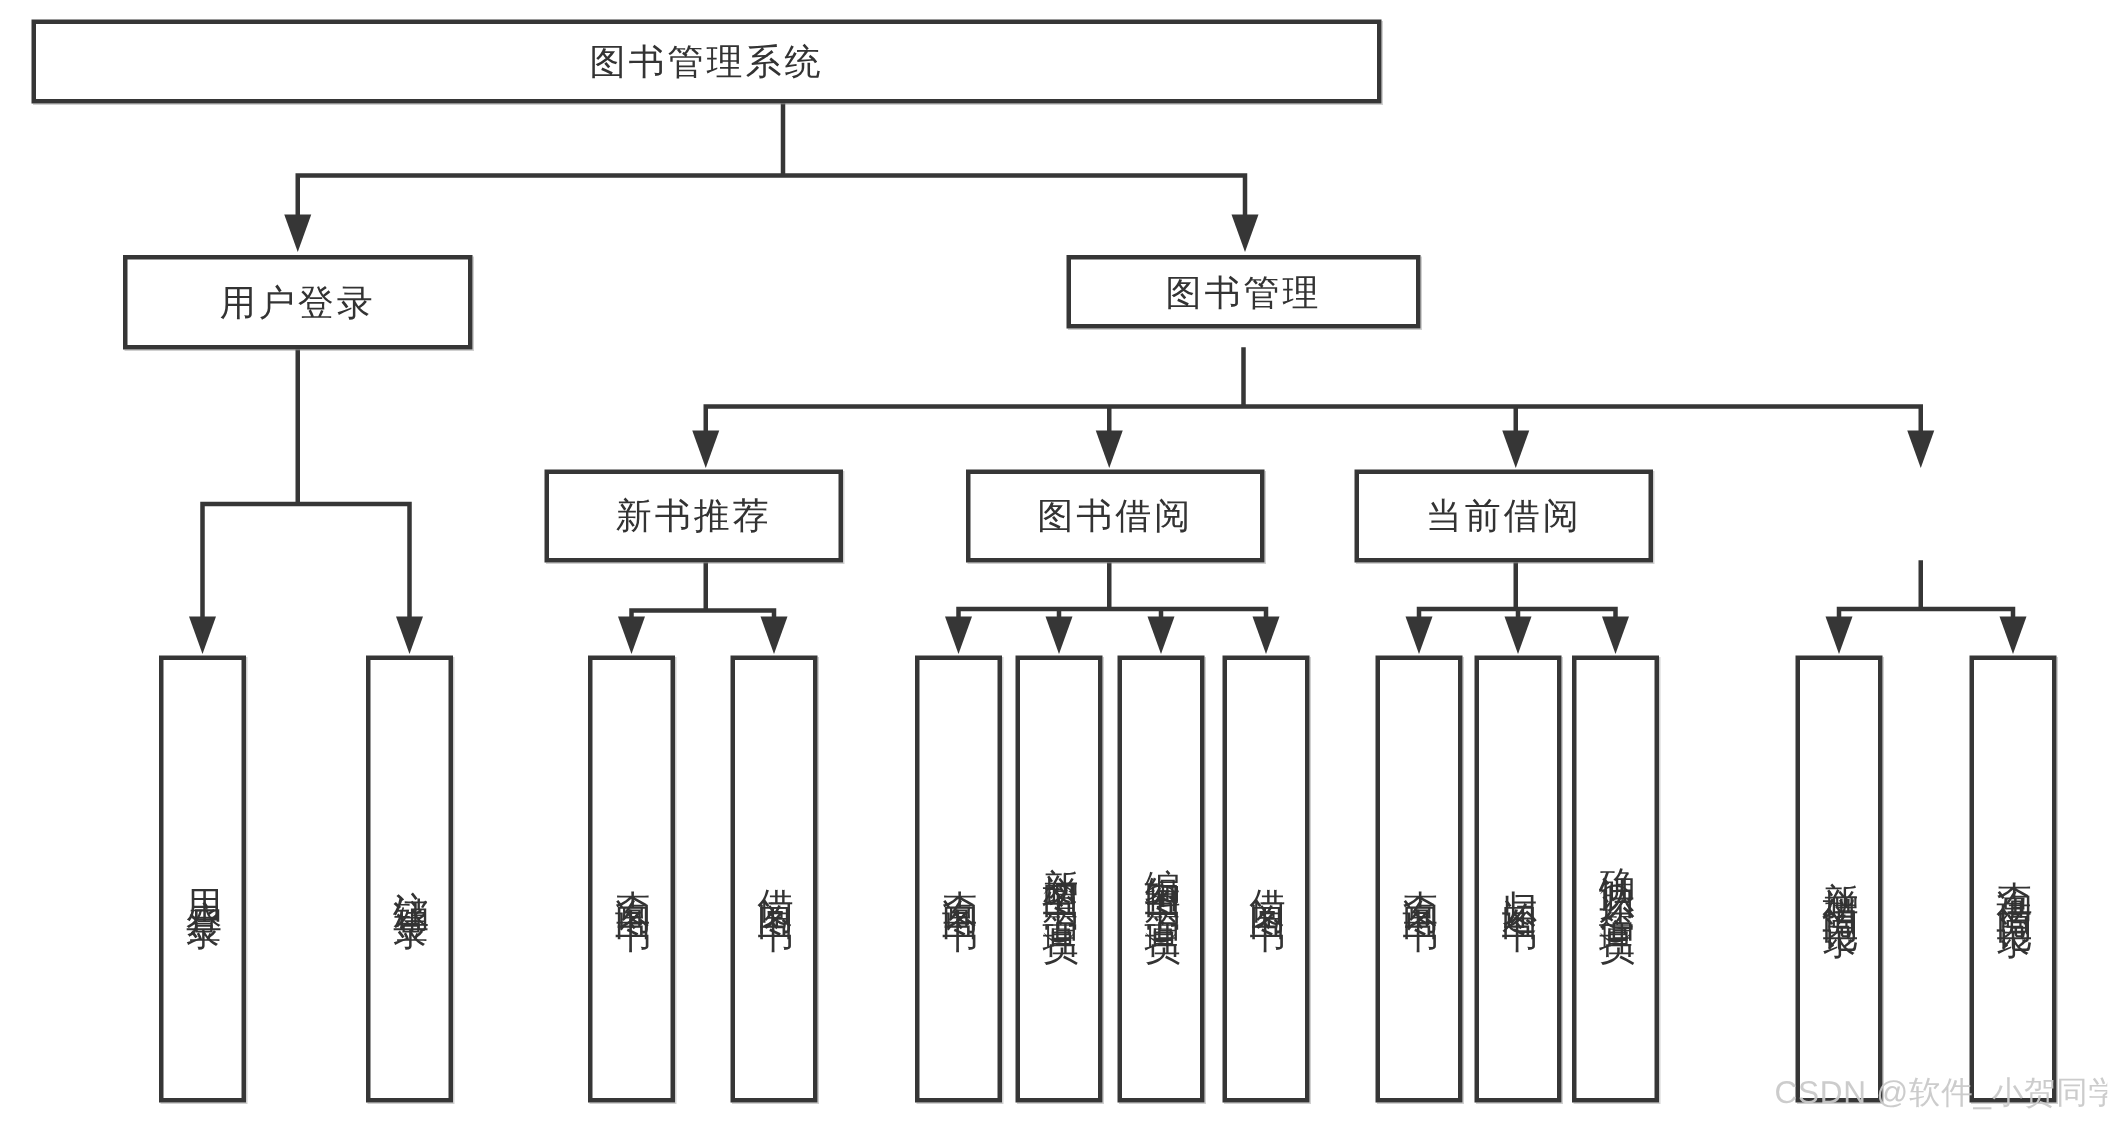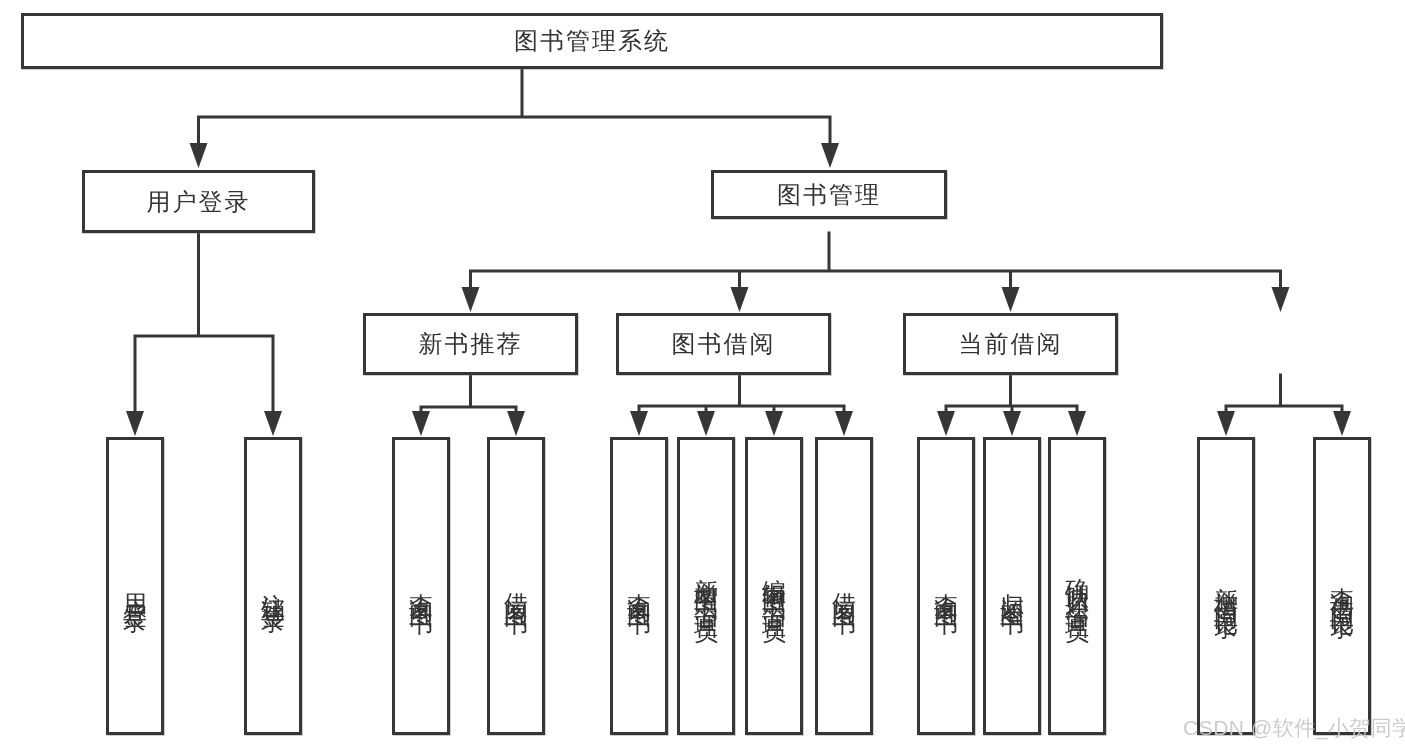--- a/index.html
+++ b/index.html
@@ -32,26 +32,26 @@
     align-items: center;
     justify-content: center;
     z-index: 2;
     box-shadow: 1px 1px 0 rgba(120,120,120,0.35);
   }
   .node-h {
     font-size: 24px;
     letter-spacing: 2px;
     white-space: nowrap;
   }
-  .node-root  { left: 21px;  top: 13px;  width: 1142px; height: 56px; }
+  .node-root  { left: 21px;  top: 13px;  width: 900px; height: 56px; }
   .node-lv2-a { left: 82px;  top: 170px; width: 233px;  height: 63px; }
   .node-lv2-b { left: 711px; top: 170px; width: 236px;  height: 49px; }
-  .node-lv3   { top: 313px; width: 215px; height: 62px; }
+  .node-lv3   { top: 313px; width: 199px; height: 62px; }
   .lv3-0 { left: 363px; }
-  .lv3-1 { left: 616px; }
+  .lv3-1 { left: 644px; }
   .lv3-2 { left: 903px; text-align: center; }
   .lv3-3 { left: 1173px; }
   .leaf {
     position: absolute;
     top: 437px;
     width: 58px;
     height: 298px;
     border: 3px solid #363636;
     background: #ffffff;
     display: flex;

